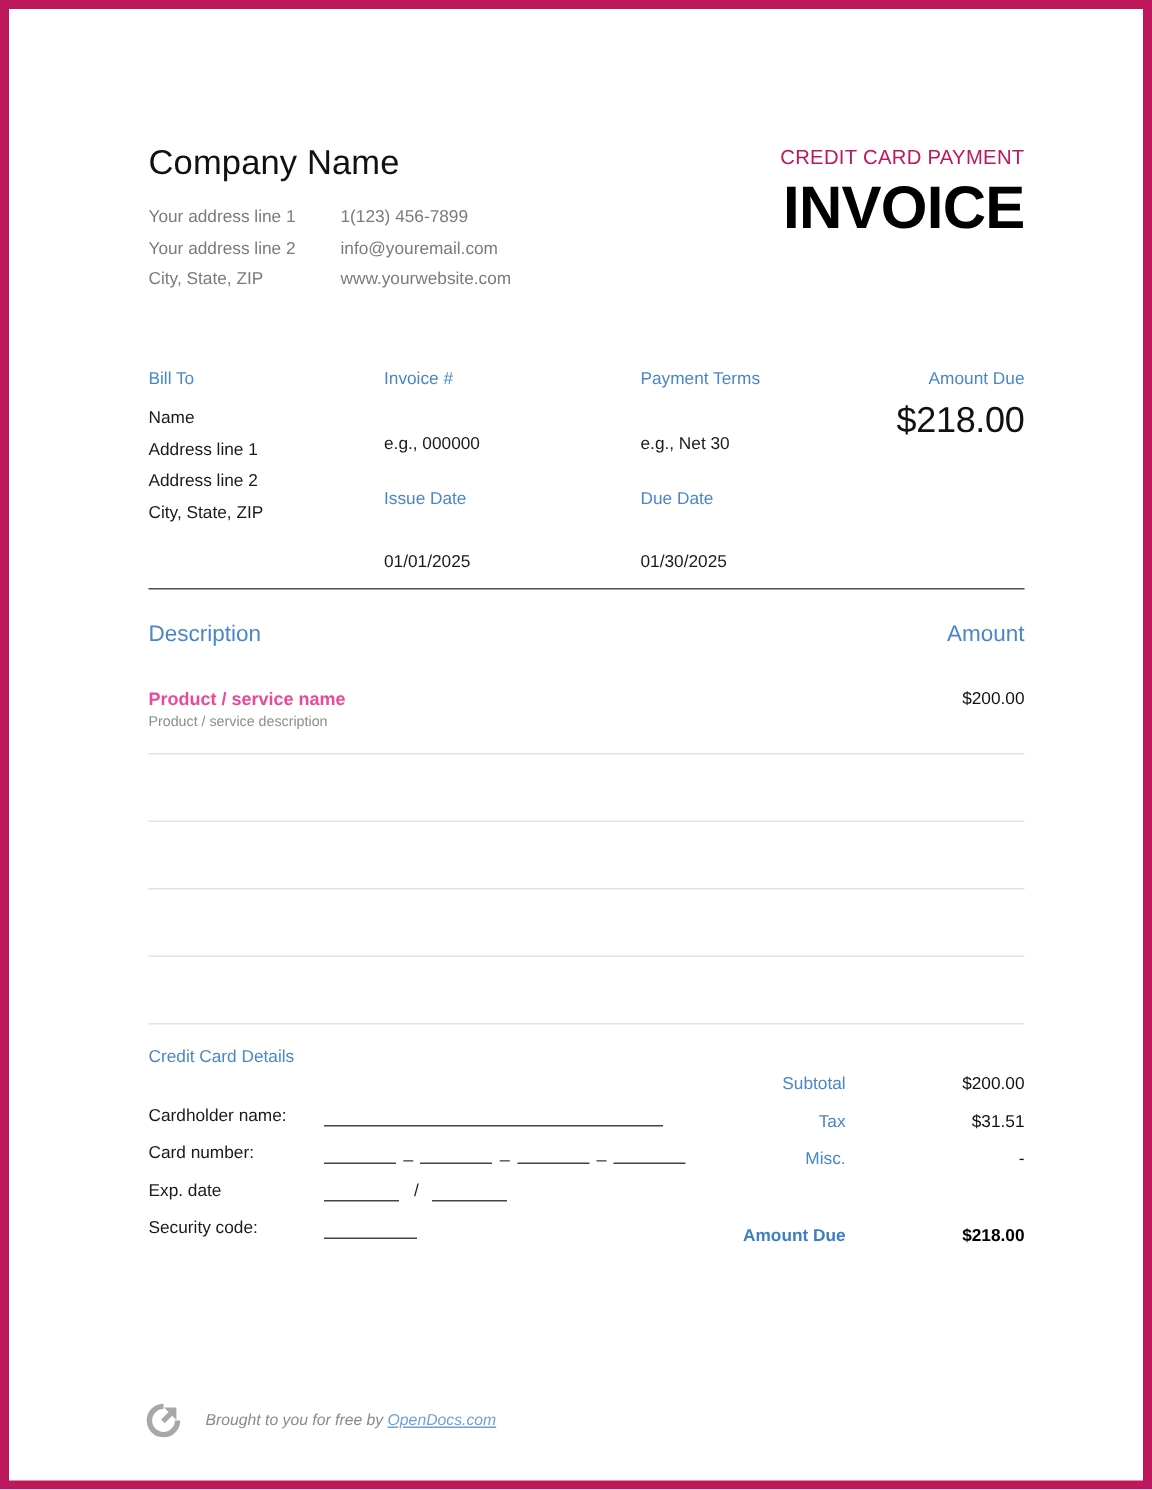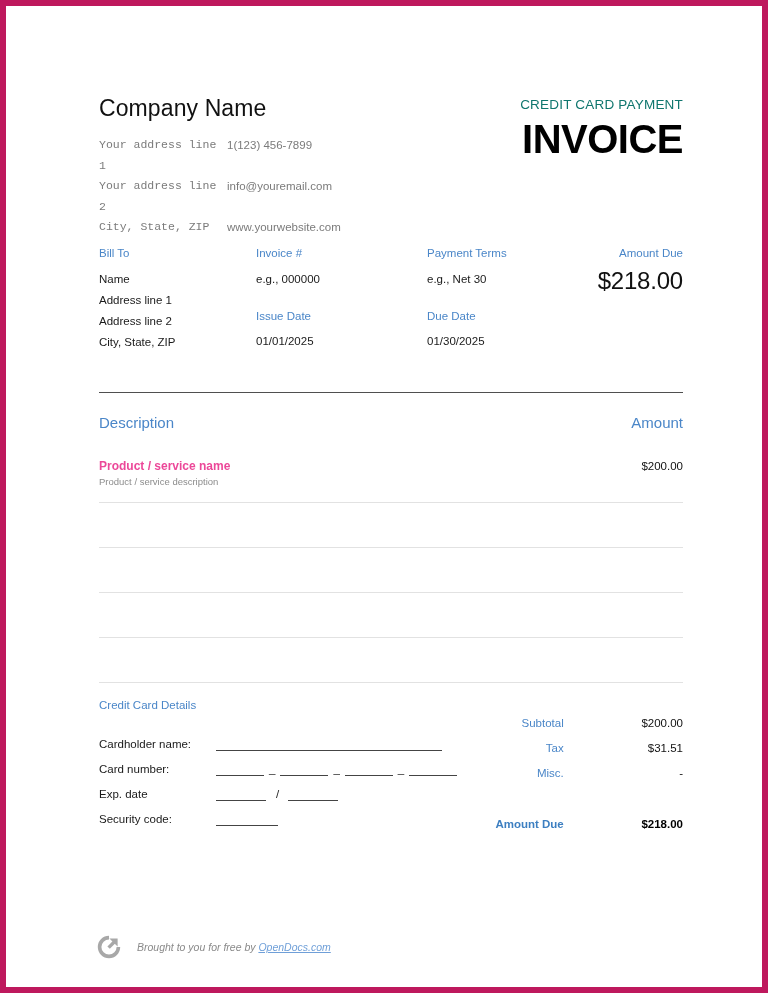--- a/index.html
+++ b/index.html
@@ -46,32 +46,32 @@
   }
   .company-contact {
     margin-top: 14px;
     font-size: 11.5px;
     color: #7b7b7b;
     line-height: 20.5px;
   }
   .company-contact .row {
     display: flex;
   }
-  .company-contact .c1 { width: 128px; font-family: Liberation Mono, monospace; }
+  .company-contact .c1 { width: 128px; }
   .company-contact .c2 { }
 
   .title-block {
     position: absolute;
     right: 91px;
     top: 92px;
     text-align: right;
   }
   .doc-kicker {
     font-size: 13.5px;
-    color: #0f766e;
+    color: #be185d;
     letter-spacing: 0.2px;
     line-height: 1;
   }
   .doc-title {
     margin-top: 6px;
     font-size: 40px;
     font-weight: bold;
     color: #000000;
     letter-spacing: -0.5px;
     line-height: 1.05;
@@ -96,21 +96,21 @@
 
   .fld-label {
     font-size: 11.5px;
     color: #4a86c8;
     line-height: 1;
   }
   .fld-value {
     font-size: 11.5px;
     color: #1a1a1a;
     line-height: 20px;
-    margin-top: 9px;
+    margin-top: 26px;
   }
   .fld-group-2 { margin-top: 22px; }
   .billto-lines {
     margin-top: 9px;
     font-size: 11.5px;
     color: #1a1a1a;
     line-height: 21px;
   }
   .amount-due-big {
     margin-top: 8px;

